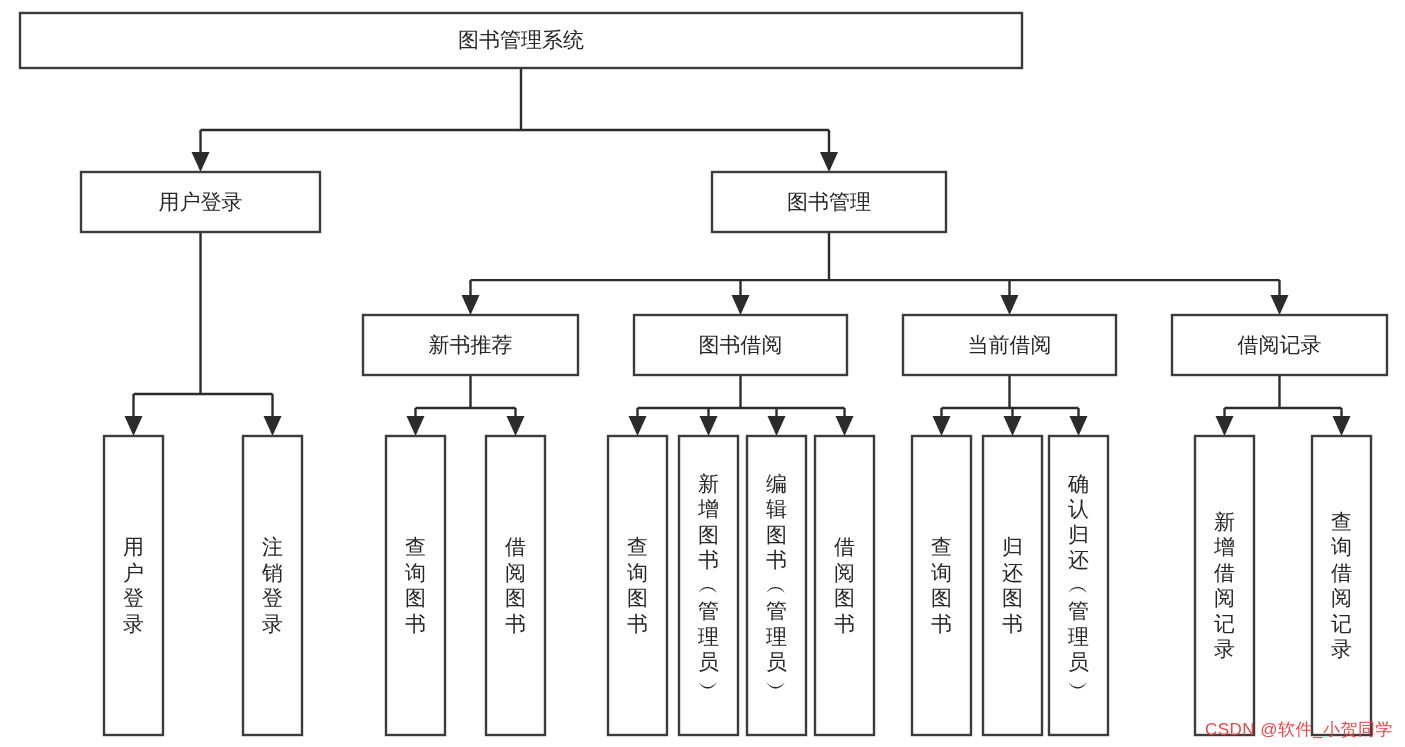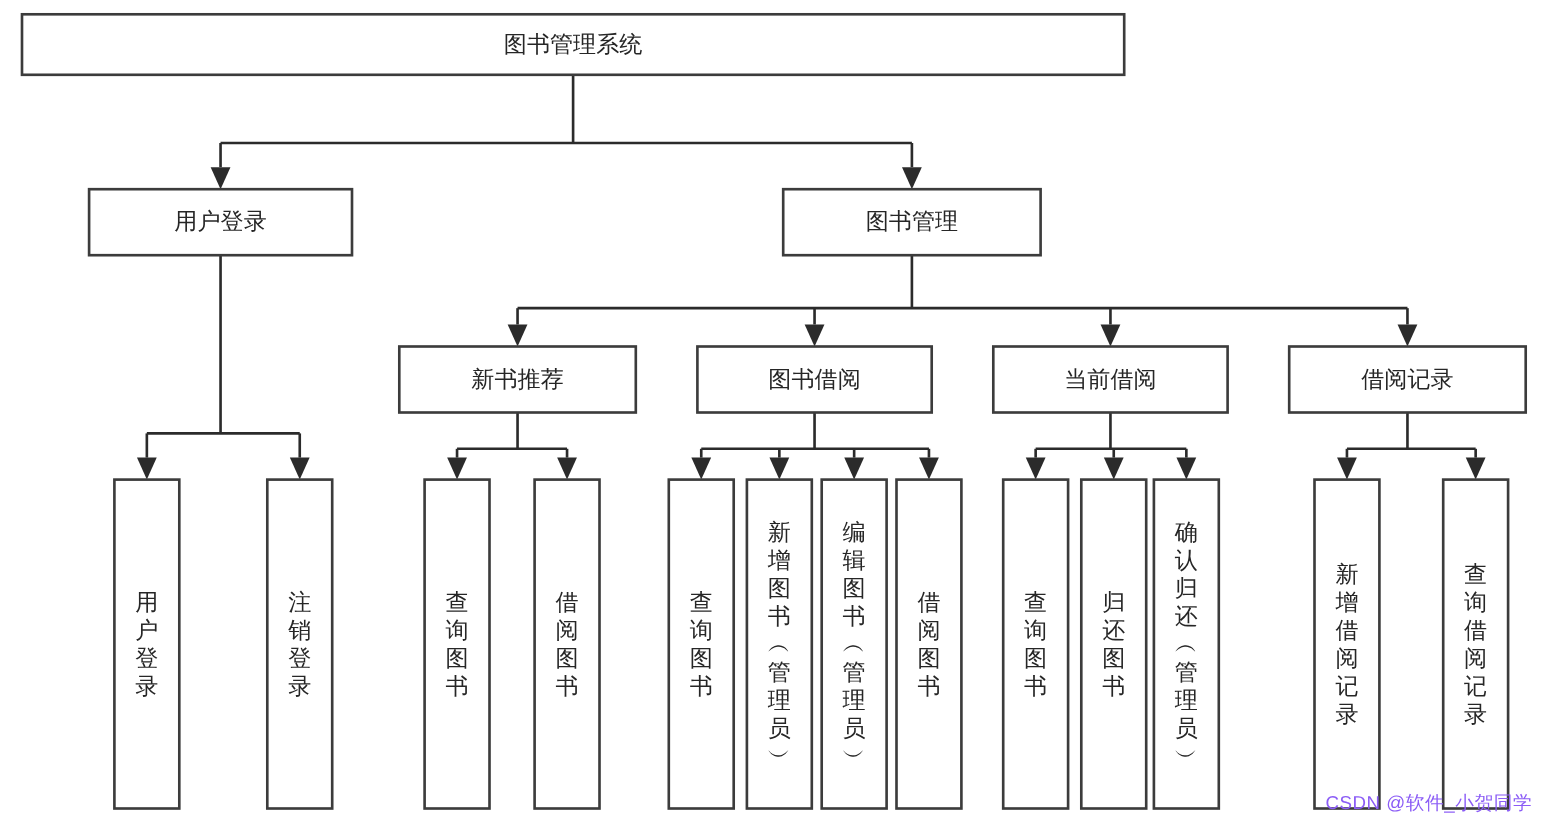--- a/index.html
+++ b/index.html
@@ -51,21 +51,21 @@
     stroke-linecap: butt;
   }
   .arrow-head {
     fill: #2b2b2b;
     stroke: none;
   }
   .watermark {
     position: absolute;
     right: 12px;
     bottom: 6px;
-    color: #8b5cf6;
+    color: #ef4444;
     font-size: 17px;
     font-family: "Liberation Sans", "DejaVu Sans", sans-serif;
     letter-spacing: 0.5px;
     white-space: nowrap;
     user-select: none;
   }
 </style>
 </head>
 <body>
 

